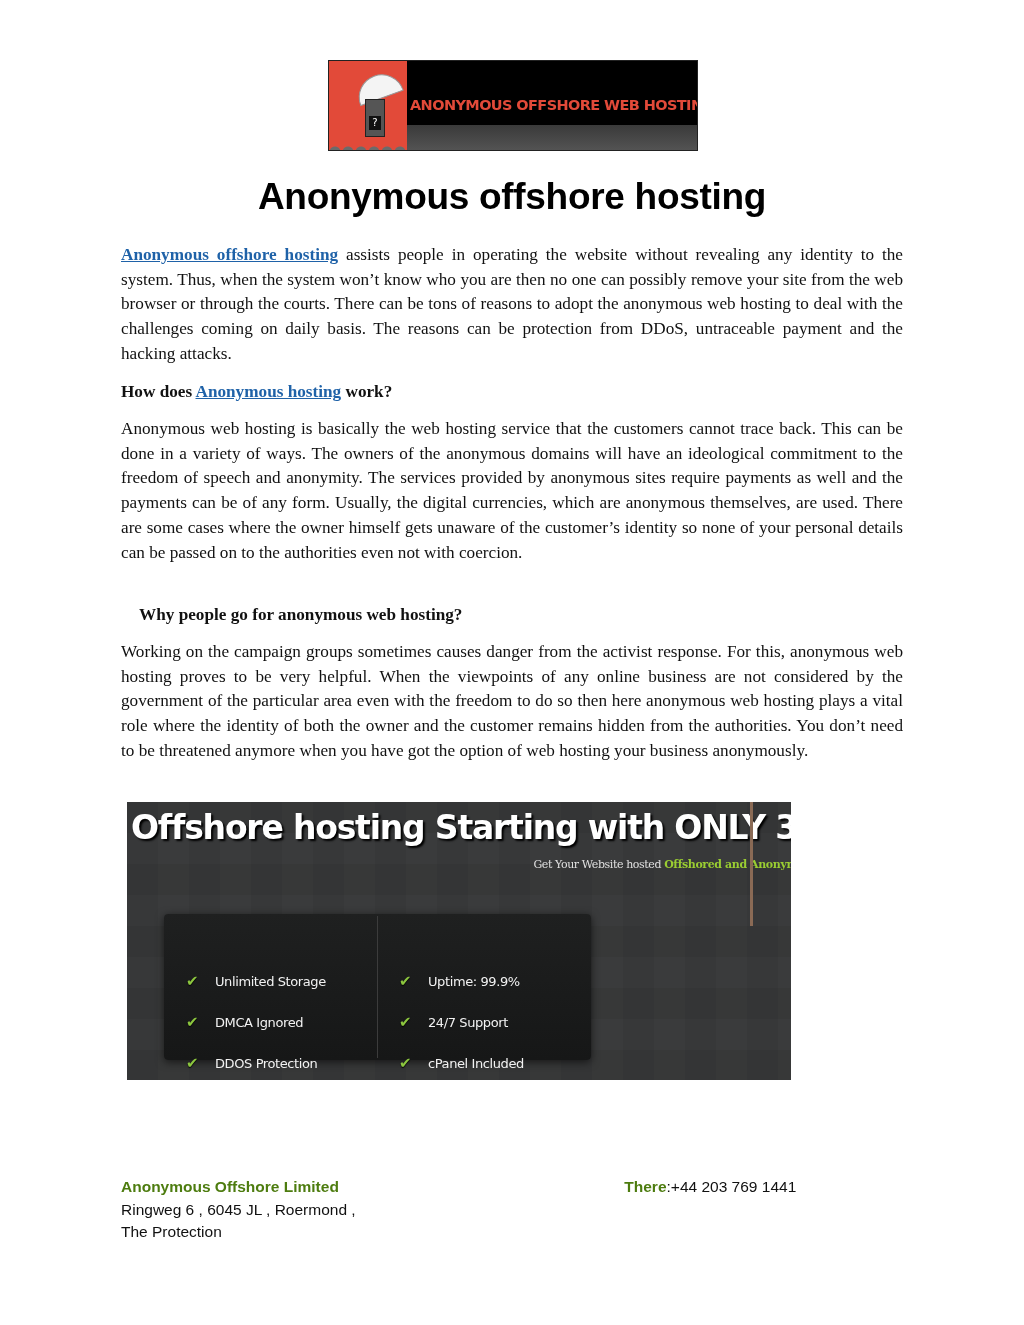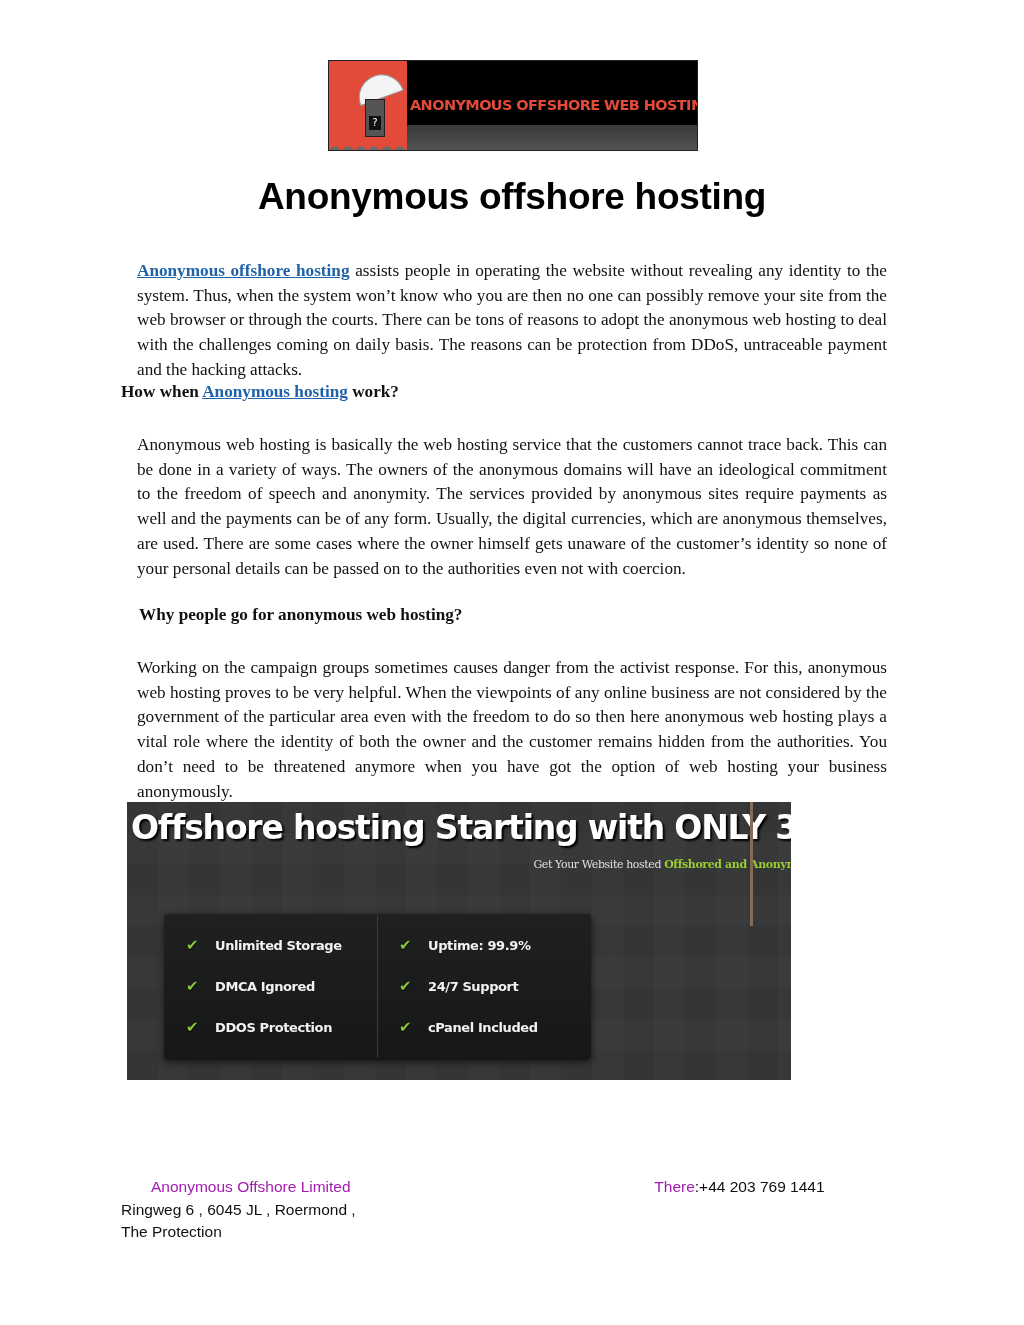--- a/index.html
+++ b/index.html
@@ -11,52 +11,52 @@
   .logo .red .wave { position: absolute; left: 0; bottom: 0; width: 78px; height: 8px; background: radial-gradient(circle at 6px 8px, #6b6b6b 5px, transparent 6px) 0 0/13px 8px repeat-x; }
   .logo .grey { position: absolute; left: 78px; top: 64px; width: 292px; height: 27px; background: linear-gradient(#3a3a3a, #555); }
   .logo .umbrella { position: absolute; left: 26px; top: 14px; width: 44px; height: 22px; border-radius: 44px 44px 0 0; background: #f4f4f4; border: 1px solid #999; transform: rotate(-20deg); }
   .logo .tower { position: absolute; left: 36px; top: 38px; width: 18px; height: 36px; background: #555; border: 1px solid #222; }
   .logo .tower .q { position: absolute; left: 3px; top: 16px; width: 12px; height: 14px; background: #111; color: #fff; font-family: "DejaVu Sans", sans-serif; font-size: 10px; line-height: 14px; text-align: center; }
   .logo .brand { position: absolute; left: 81px; top: 36px; font-family: "DejaVu Sans", sans-serif; font-weight: bold; font-size: 14.5px; letter-spacing: -0.6px; color: #e24a39; white-space: nowrap; }
 
   h1 { position: absolute; left: 0; width: 1024px; top: 176px; margin: 0; text-align: center; font-family: "Liberation Sans", sans-serif; font-weight: bold; font-size: 37px; color: #000; letter-spacing: -0.3px; }
 
   .content { position: absolute; left: 121px; width: 782px; font-size: 17.2px; line-height: 24.7px; text-align: justify; }
-  .content p { margin: 16px; }
+  .content p { margin: 0; }
   .content a { color: #1f62a8; text-decoration: underline; }
   .p1 { top: 243px; }
   .p1 a { font-weight: bold; }
   .h2a { top: 380px; font-weight: bold; }
   .p2 { top: 417px; }
   .h2b { top: 603px; font-weight: bold; margin-left: 18px; }
   .p3 { top: 640px; }
 
   
   .banner { position: absolute; left: 127px; top: 802px; width: 664px; height: 278px; background: #3a3b3c;
     background-image:
       linear-gradient(rgba(0,0,0,0.06) 50%, transparent 50%),
       linear-gradient(90deg, rgba(0,0,0,0.05) 50%, transparent 50%);
     background-size: 62px 62px, 62px 62px; overflow: hidden; }
   .banner .headline { position: absolute; left: 4px; top: 6px; font-family: "DejaVu Sans", sans-serif; font-weight: bold; font-size: 33px; color: #ffffff; letter-spacing: -1.2px; white-space: nowrap; text-shadow: 2px 2px 2px #000; }
   .banner .sub { position: absolute; left: 0; width: 720px; top: 56px; text-align: right; font-family: "DejaVu Serif", serif; font-size: 11px; color: #e0e0e0; letter-spacing: -0.4px; white-space: nowrap; }
   .banner .sub .hl { color: #9acd32; font-weight: bold; }
   .features { position: absolute; left: 37px; top: 112px; width: 427px; height: 146px; background: linear-gradient(#1f2020, #161717); border-radius: 4px; box-shadow: 0 2px 8px rgba(0,0,0,0.6); }
   .features .divider { position: absolute; left: 213px; top: 2px; width: 1px; height: 142px; background: #3c3c3c; }
-  .feat { position: absolute; font-family: "DejaVu Sans", sans-serif; font-weight: bold; font-size: 13px; color: #f2f2f2; white-space: nowrap; letter-spacing: -0.4px; }
+  .feat { position: absolute; font-family: "DejaVu Sans", sans-serif; font-weight: normal; font-size: 13px; color: #f2f2f2; white-space: nowrap; letter-spacing: -0.4px; margin-top: 36px; }
   .feat .chk { display: inline-block; width: 18px; color: #8cc63f; font-size: 15px; margin-right: 11px; text-shadow: 0 1px 1px #000; }
   .string { position: absolute; left: 623px; top: 0; width: 3px; height: 124px; background: #8a6a55; }
   .tag { position: absolute; left: 546px; top: 118px; width: 158px; height: 158px; border-radius: 50%; background: radial-gradient(circle at 45% 40%, #a6e23a 0%, #8fd12a 60%, #75b81d 100%); box-shadow: inset 0 0 0 5px #7cc41f; }
   .tag .hole { position: absolute; left: 70px; top: 9px; width: 14px; height: 12px; border-radius: 50%; background: #2c2c2c; }
   .tag .txt { position: absolute; left: 0; width: 158px; top: 30px; text-align: center; font-family: "DejaVu Serif", serif; font-weight: bold; font-size: 28px; line-height: 34px; color: #2e5a10; letter-spacing: -1px; transform: scaleX(0.82); }
 
   
   .footer { position: absolute; top: 1176px; font-family: "Liberation Sans", sans-serif; font-size: 15.5px; line-height: 22.5px; color: #111; }
   .footer.left { left: 121px; }
   .footer.right { left: 620px; }
-  .red-label { color: #a21caf; font-weight: normal; margin-left: 30px; }
+  .red-label { color: #4d7c0f; font-weight: bold; }
 </style>
 </head>
 <body>
 
 <div class="logo">
   <div class="red">
     <div class="umbrella"></div>
     <div class="tower">
       <div class="q">?</div>
     </div>
@@ -66,21 +66,21 @@
   <div class="brand">ANONYMOUS OFFSHORE WEB HOSTING</div>
 </div>
 
 <h1>Anonymous offshore hosting</h1>
 
 <div class="content p1">
   <p><a href="#">Anonymous offshore hosting</a><span> assists people in operating the website without revealing any identity to the system. Thus, when the system won’t know who you are then no one can possibly remove your site from the web browser or through the courts. There can be tons of reasons to adopt the anonymous web hosting to deal with the challenges coming on daily basis. The reasons can be protection from DDoS, untraceable payment and the hacking attacks.</span></p>
 </div>
 
 <div class="content h2a">
-  <span>How when </span><a href="#">Anonymous hosting</a><span> work?</span>
+  <span>How does </span><a href="#">Anonymous hosting</a><span> work?</span>
 </div>
 
 <div class="content p2">
   <p>Anonymous web hosting is basically the web hosting service that the customers cannot trace back. This can be done in a variety of ways. The owners of the anonymous domains will have an ideological commitment to the freedom of speech and anonymity. The services provided by anonymous sites require payments as well and the payments can be of any form. Usually, the digital currencies, which are anonymous themselves, are used. There are some cases where the owner himself gets unaware of the customer’s identity so none of your personal details can be passed on to the authorities even not with coercion.</p>
 </div>
 
 <div class="content h2b">Why people go for anonymous web hosting?</div>
 
 <div class="content p3">
   <p>Working on the campaign groups sometimes causes danger from the activist response. For this, anonymous web hosting proves to be very helpful. When the viewpoints of any online business are not considered by the government of the particular area even with the freedom to do so then here anonymous web hosting plays a vital role where the identity of both the owner and the customer remains hidden from the authorities. You don’t need to be threatened anymore when you have got the option of web hosting your business anonymously.</p>

